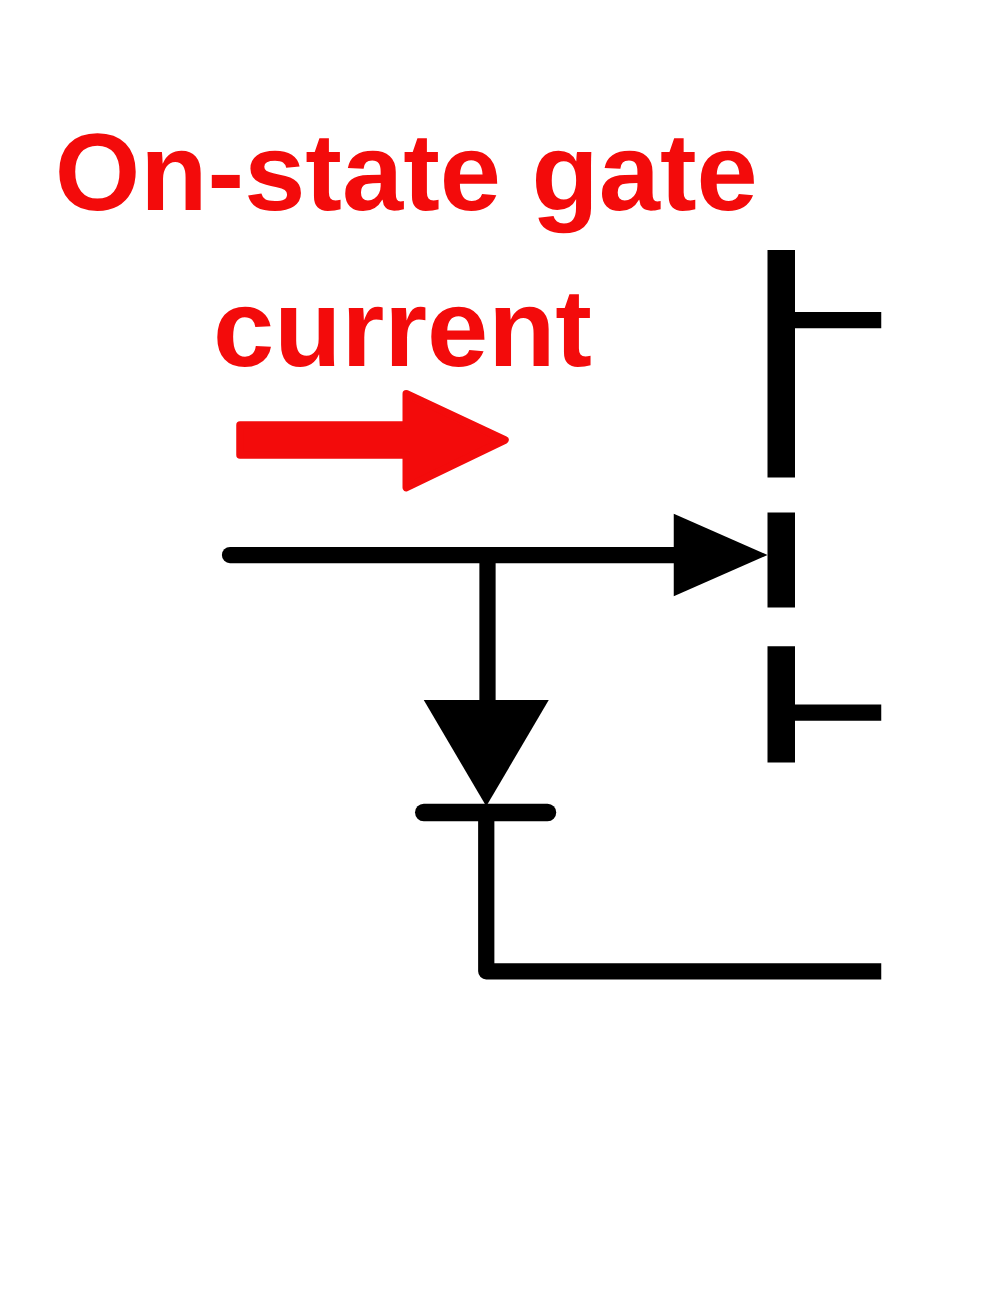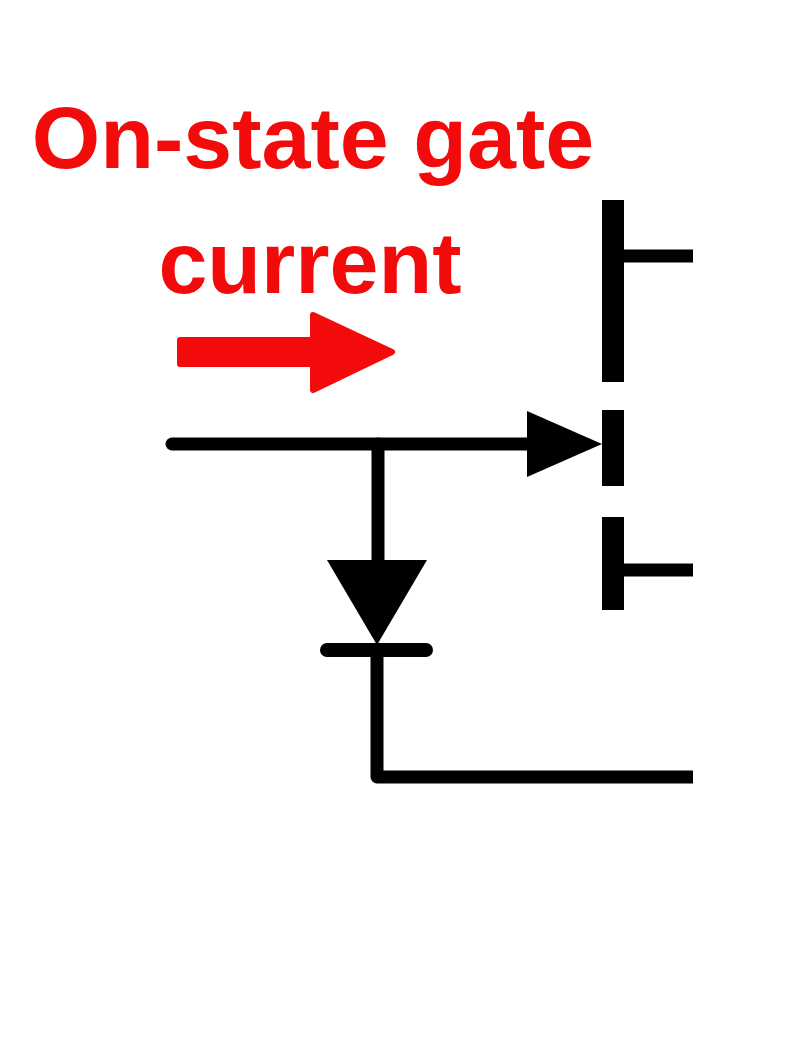--- a/index.html
+++ b/index.html
@@ -6,20 +6,21 @@
     margin: 0;
     padding: 0;
     background: var(--bg, #ffffff);
   }
   .canvas {
     position: relative;
     width: 693px;
     height: 1043px;
     background: var(--bg, #ffffff);
     overflow: hidden;
+    padding-left: 12px;
   }
   svg { display: block; }
   .wire {
     stroke: var(--ink, #000000);
     stroke-width: 13;
     fill: none;
     stroke-linecap: round;
     stroke-linejoin: round;
   }
   .bar {

